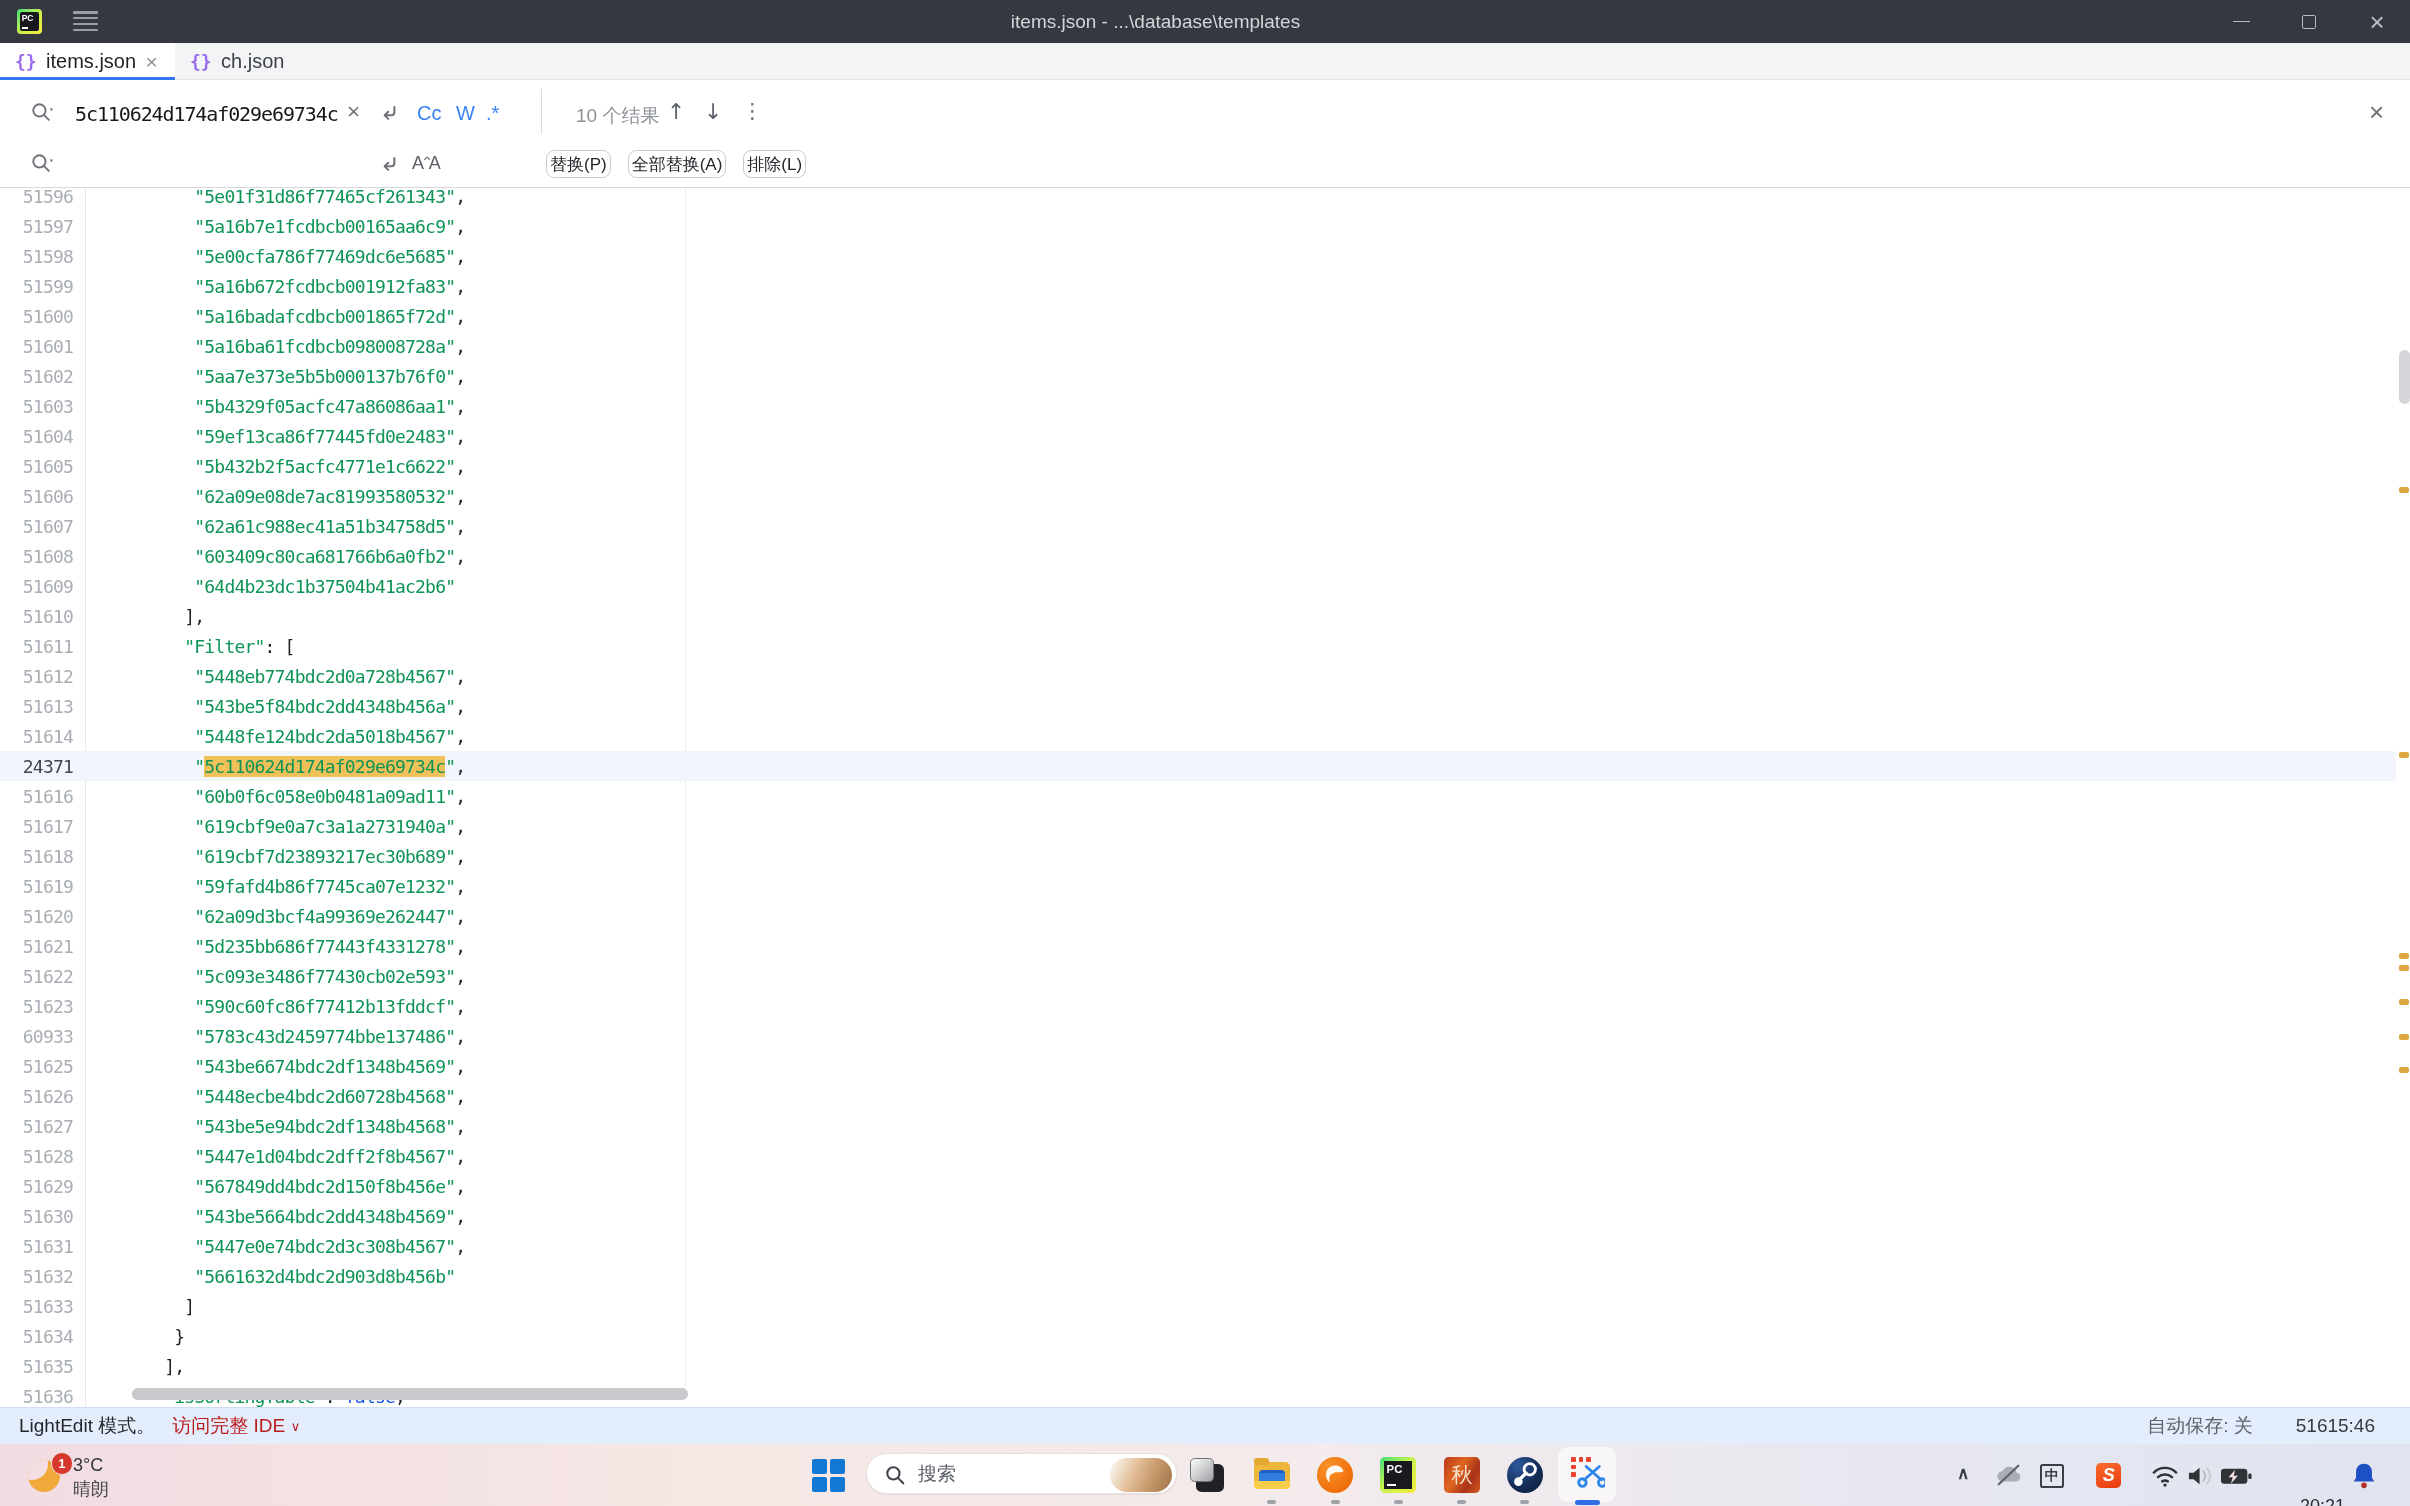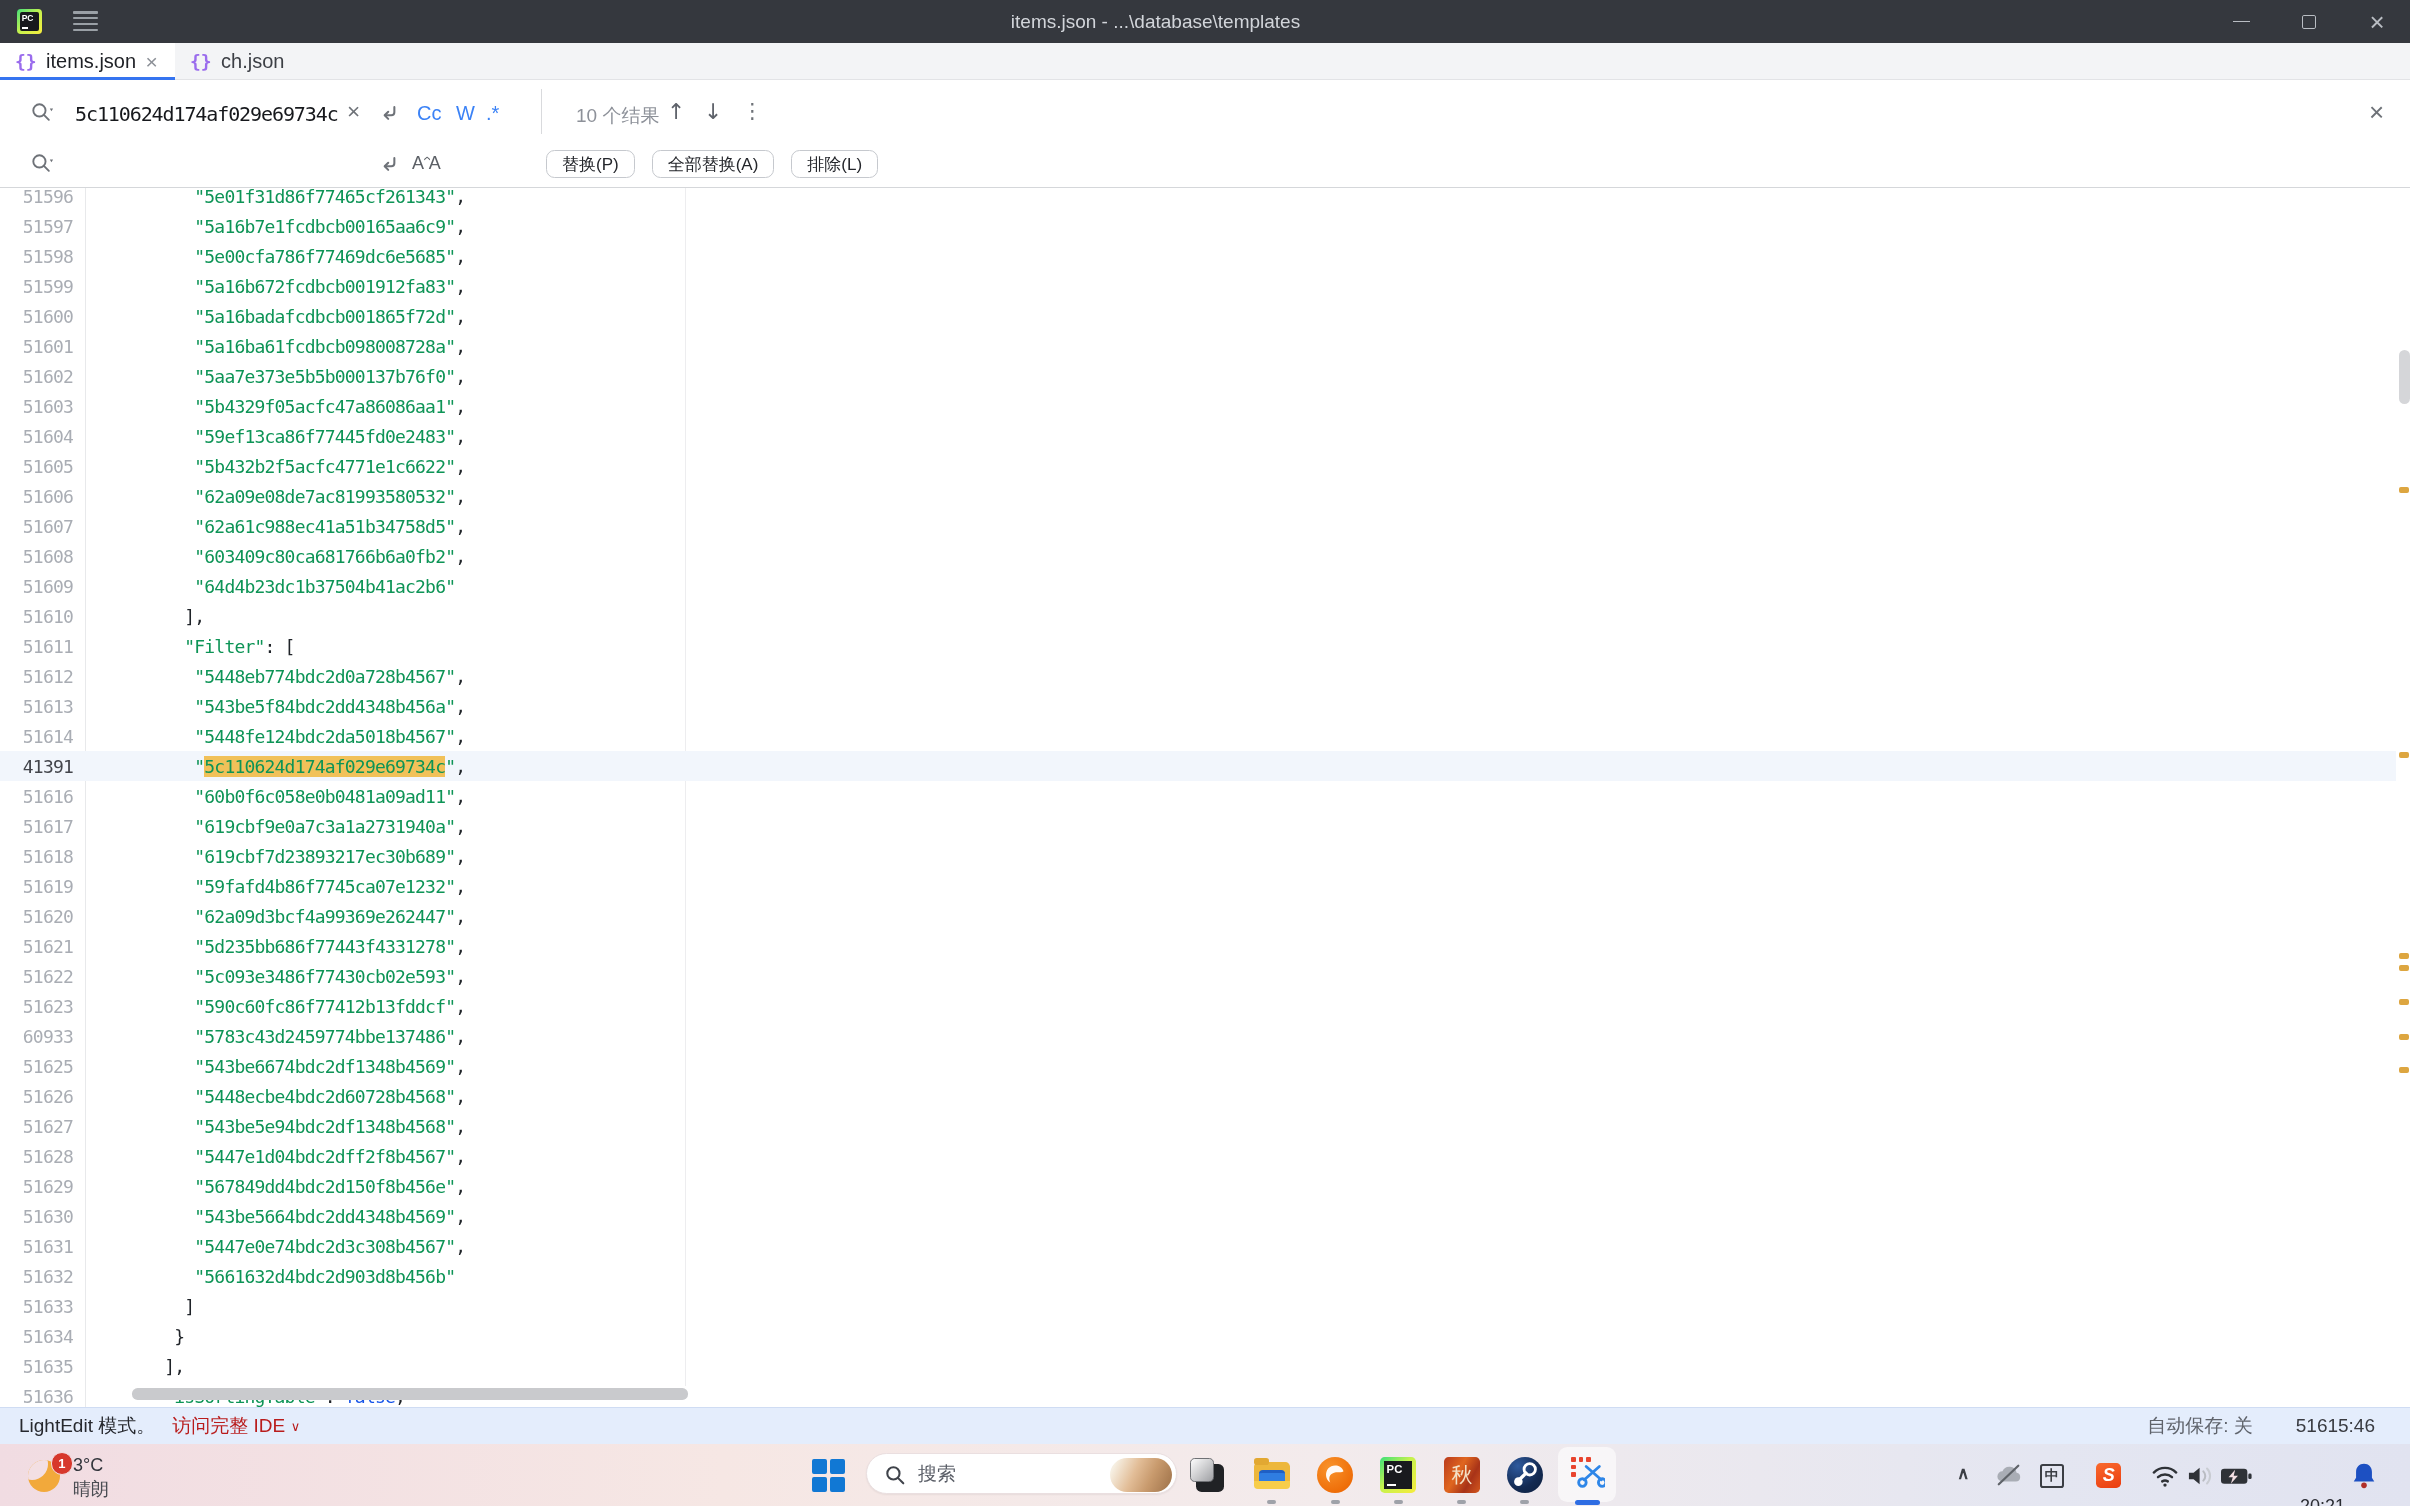--- a/index.html
+++ b/index.html
@@ -43,21 +43,21 @@
   .query { font-family:"DejaVu Sans Mono",monospace; font-size:20px; letter-spacing:-1.1px; color:#16181c; }
   .toggle { font-size:20px; color:#3b82f6; cursor:pointer; }
   .vdiv { width:0.9px; height:45px; background:#d9dadd; }
   .results { font-size:19px; color:#8d9199; }
   .nav-arrow { font-size:21.7px; color:#5f636b; cursor:pointer; font-family:"DejaVu Sans",sans-serif; }
   .more-dots { font-size:21px; color:#6e7278; cursor:pointer; font-family:"DejaVu Sans",sans-serif; }
   .find-close { font-size:26px; color:#6e7278; cursor:pointer; line-height:1; }
   .preserve-case { font-size:18px; color:#5c6066; letter-spacing:0; }
   .preserve-case .crt { display:inline-block; transform:rotate(-90deg) translateX(5.6px); font-size:14px; }
   .rbtns { position:absolute; left:546px; top:70px; display:flex; gap:17px; }
-  .rbtn { height:28px; padding:0 15px; background:#fff; border:0.9px solid #c6c9ce; border-radius:8.5px;
+  .rbtn { height:28px; padding:0 3px; background:#fff; border:0.9px solid #c6c9ce; border-radius:8.5px;
           font-size:17px; color:#24262b; display:flex; align-items:center; cursor:pointer; font-family:inherit; }
 
   
   .editor { position:absolute; top:188px; left:0; right:0; bottom:100px; background:#fff; overflow:hidden; }
   .gutter-sep { position:absolute; left:85px; top:0; bottom:0; width:0.9px; background:#e8e9eb; }
   .guide { position:absolute; left:685px; top:0; bottom:21px; width:0.9px; background:#ededef; }
   .code-lines { position:absolute; top:-6.6px; left:0; right:15px; }
   .cl { height:30px; display:flex; align-items:center; white-space:pre;
         font-family:"DejaVu Sans Mono",monospace; font-size:18px; letter-spacing:-0.8px; }
   .cl .ln { flex:0 0 73px; text-align:right; color:#a9adb4; }
@@ -238,21 +238,21 @@
         <div class="cl"><span class="ln">51605</span><span class="lt">       <span class="str">"5b432b2f5acfc4771e1c6622"</span><span class="pun">,</span></span></div>
         <div class="cl"><span class="ln">51606</span><span class="lt">       <span class="str">"62a09e08de7ac81993580532"</span><span class="pun">,</span></span></div>
         <div class="cl"><span class="ln">51607</span><span class="lt">       <span class="str">"62a61c988ec41a51b34758d5"</span><span class="pun">,</span></span></div>
         <div class="cl"><span class="ln">51608</span><span class="lt">       <span class="str">"603409c80ca681766b6a0fb2"</span><span class="pun">,</span></span></div>
         <div class="cl"><span class="ln">51609</span><span class="lt">       <span class="str">"64d4b23dc1b37504b41ac2b6"</span></span></div>
         <div class="cl"><span class="ln">51610</span><span class="lt">      <span class="pun">],</span></span></div>
         <div class="cl"><span class="ln">51611</span><span class="lt">      <span class="str">"Filter"</span><span class="pun">: [</span></span></div>
         <div class="cl"><span class="ln">51612</span><span class="lt">       <span class="str">"5448eb774bdc2d0a728b4567"</span><span class="pun">,</span></span></div>
         <div class="cl"><span class="ln">51613</span><span class="lt">       <span class="str">"543be5f84bdc2dd4348b456a"</span><span class="pun">,</span></span></div>
         <div class="cl"><span class="ln">51614</span><span class="lt">       <span class="str">"5448fe124bdc2da5018b4567"</span><span class="pun">,</span></span></div>
-        <div class="cl cur"><span class="ln">41391</span><span class="lt">       <span class="str">"</span><span class="str hl">5c110624d174af029e69734c</span><span class="str">"</span><span class="pun">,</span></span></div>
+        <div class="cl cur"><span class="ln">24371</span><span class="lt">       <span class="str">"</span><span class="str hl">5c110624d174af029e69734c</span><span class="str">"</span><span class="pun">,</span></span></div>
         <div class="cl"><span class="ln">51616</span><span class="lt">       <span class="str">"60b0f6c058e0b0481a09ad11"</span><span class="pun">,</span></span></div>
         <div class="cl"><span class="ln">51617</span><span class="lt">       <span class="str">"619cbf9e0a7c3a1a2731940a"</span><span class="pun">,</span></span></div>
         <div class="cl"><span class="ln">51618</span><span class="lt">       <span class="str">"619cbf7d23893217ec30b689"</span><span class="pun">,</span></span></div>
         <div class="cl"><span class="ln">51619</span><span class="lt">       <span class="str">"59fafd4b86f7745ca07e1232"</span><span class="pun">,</span></span></div>
         <div class="cl"><span class="ln">51620</span><span class="lt">       <span class="str">"62a09d3bcf4a99369e262447"</span><span class="pun">,</span></span></div>
         <div class="cl"><span class="ln">51621</span><span class="lt">       <span class="str">"5d235bb686f77443f4331278"</span><span class="pun">,</span></span></div>
         <div class="cl"><span class="ln">51622</span><span class="lt">       <span class="str">"5c093e3486f77430cb02e593"</span><span class="pun">,</span></span></div>
         <div class="cl"><span class="ln">51623</span><span class="lt">       <span class="str">"590c60fc86f77412b13fddcf"</span><span class="pun">,</span></span></div>
         <div class="cl"><span class="ln">60933</span><span class="lt">       <span class="str">"5783c43d2459774bbe137486"</span><span class="pun">,</span></span></div>
         <div class="cl"><span class="ln">51625</span><span class="lt">       <span class="str">"543be6674bdc2df1348b4569"</span><span class="pun">,</span></span></div>

